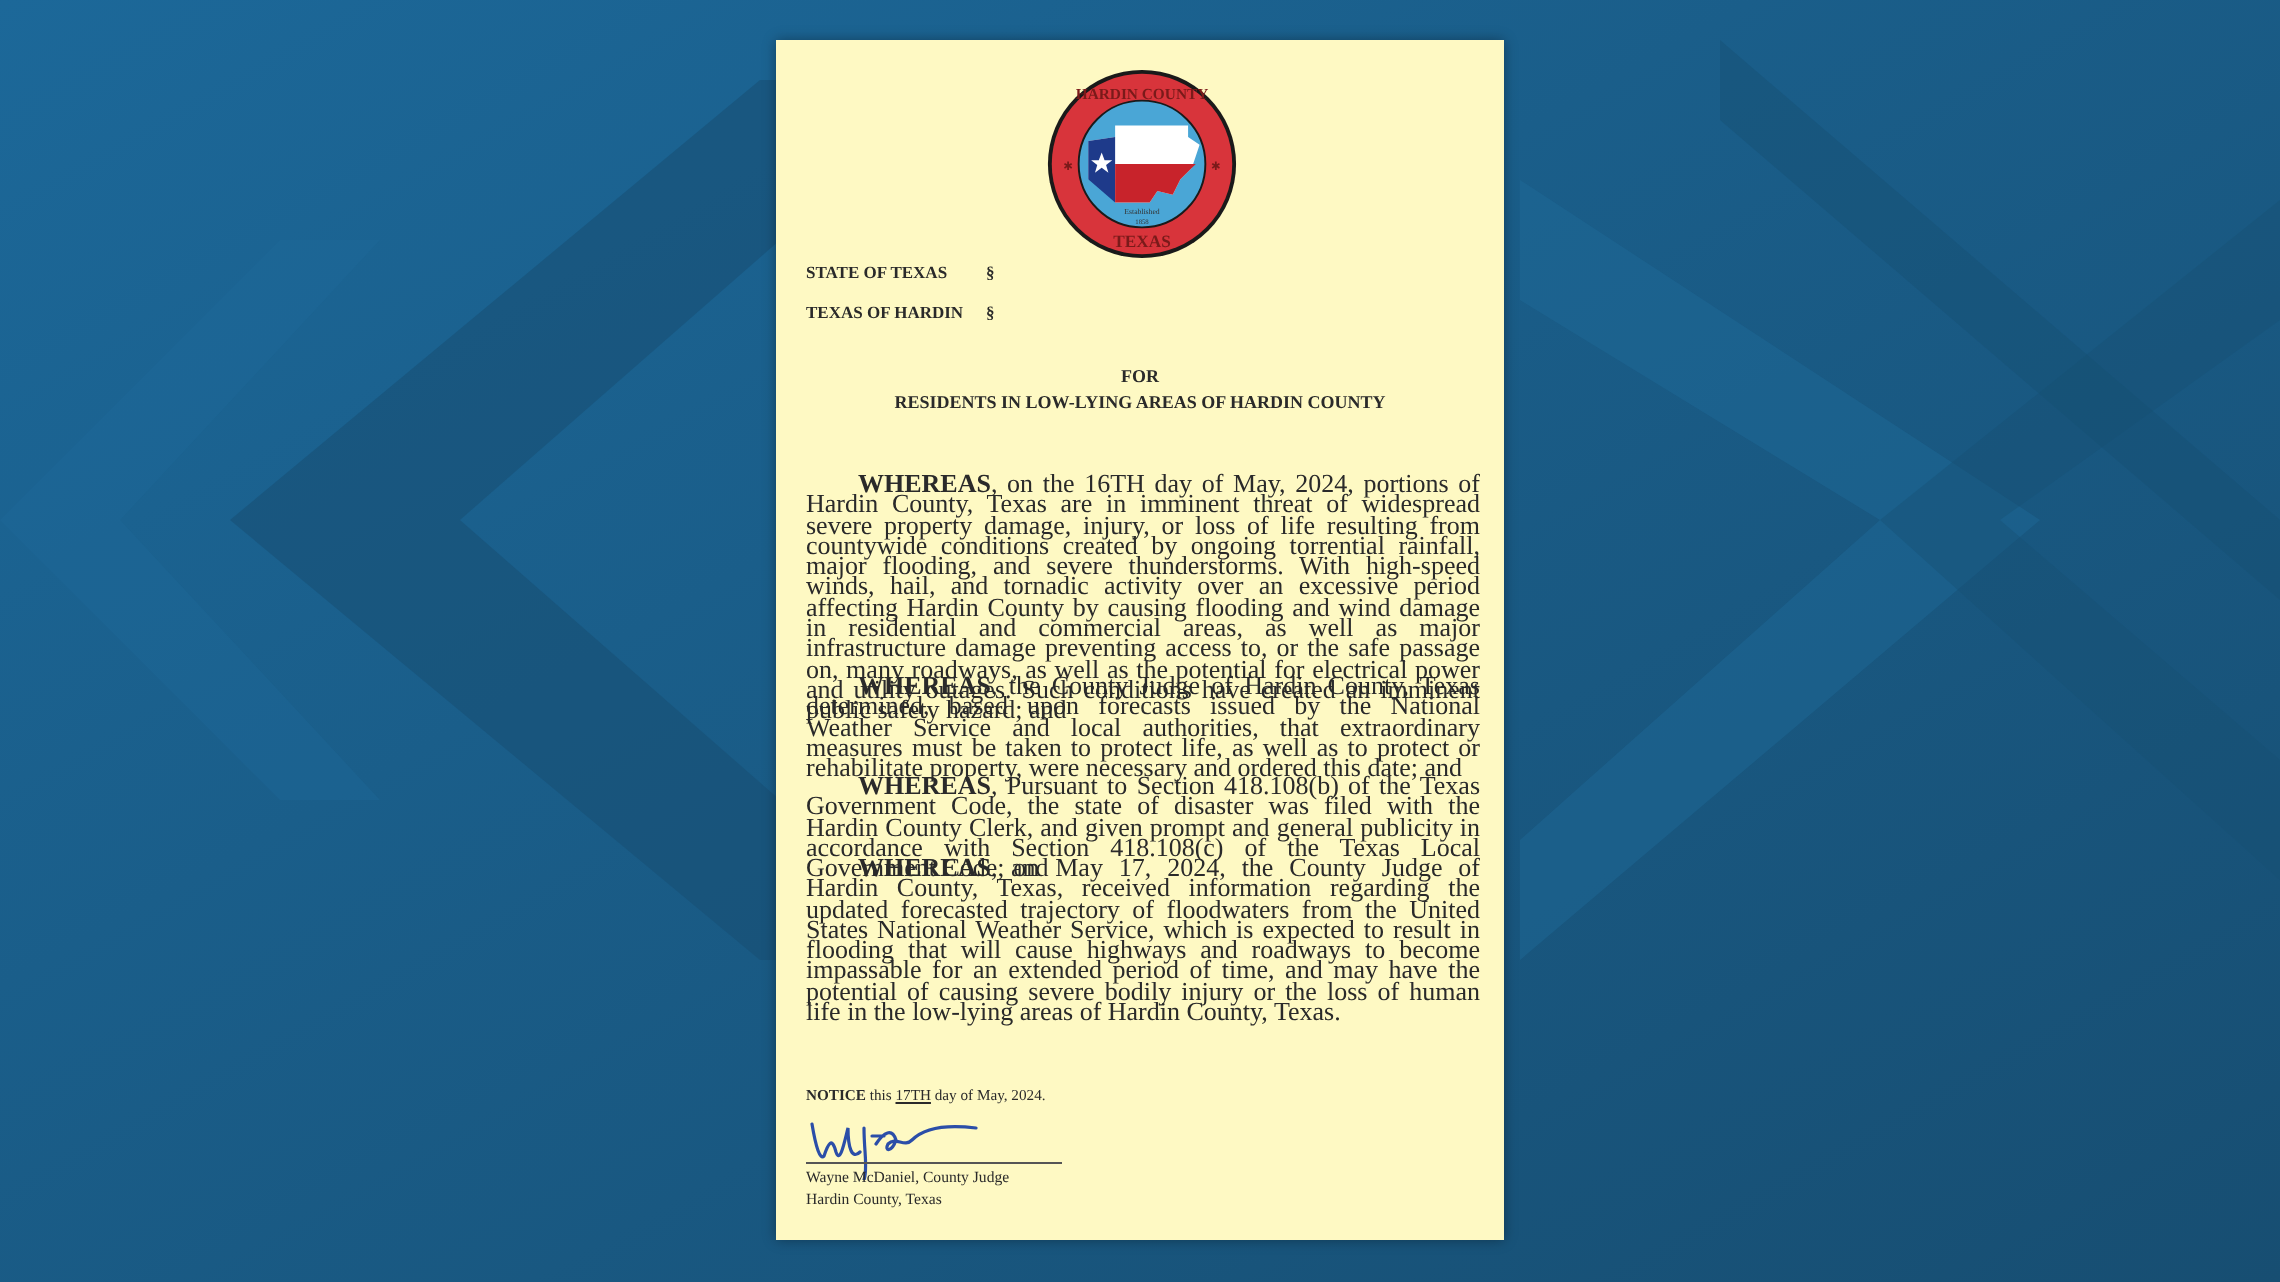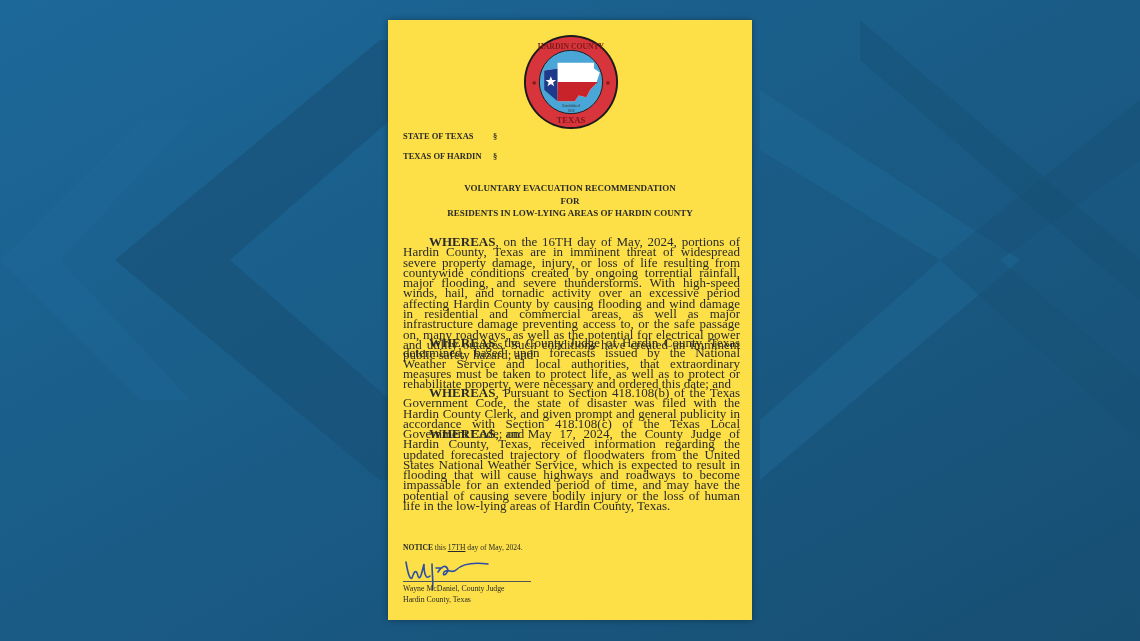--- a/index.html
+++ b/index.html
@@ -1,21 +1,21 @@
 <!DOCTYPE html>
 <html><head>
   <meta charset="utf-8">
   <style>
     html, body { margin:0; padding:0; }
     body { width:1140px; height:641px; overflow:hidden; position:relative;
       background:#1a5c87; font-family:"Liberation Serif", serif; }
     .bg { position:absolute; inset:0; overflow:hidden; }
     .bg svg { position:absolute; inset:0; }
     .page { position:absolute; left:388px; top:20px; width:364px; height:600px;
-      background:#fde047; box-shadow:0 0 6px rgba(0,0,0,0.35); color:#2a2a2a; }
+      background:#fef9c3; box-shadow:0 0 6px rgba(0,0,0,0.35); color:#2a2a2a; }
     .seal { position:absolute; left:135px; top:14px; width:96px; height:96px; }
     .caption { position:absolute; left:15px; font-size:8.5px; font-weight:bold; }
     .sect { position:absolute; left:105px; font-size:8.5px; font-weight:bold; }
     .title { position:absolute; left:0; right:0; top:162px; text-align:center;
       font-size:9px; font-weight:bold; line-height:12.5px; }
     .para { position:absolute; left:15px; right:12px; font-size:13px; line-height:10.3px;
       text-align:justify; }
     .para .indent { display:inline-block; width:26px; }
     .para b { font-weight:bold; }
     .therefore { font-weight:bold; letter-spacing:0.1px; }
@@ -61,21 +61,20 @@
     <text x="9" y="53" font-size="6" fill="#7a1a1a">✱</text>
     <text x="86" y="53" font-size="6" fill="#7a1a1a">✱</text>
   </svg>
 
   <div class="caption" style="top:111px">STATE OF TEXAS</div>
   <div class="sect" style="top:111px">§</div>
   <div class="caption" style="top:131px">TEXAS OF HARDIN</div>
   <div class="sect" style="top:131px">§</div>
 
   <div class="title">
-    <div>VOLUNTARY EVACUATION RECOMMENDATION</div>
     <div>FOR</div>
     <div>RESIDENTS IN LOW-LYING AREAS OF HARDIN COUNTY</div>
   </div>
 
   <div class="para" style="top:217px">
     <span class="indent"></span><b>WHEREAS</b><span>, on the 16TH day of May, 2024, portions of Hardin County, Texas are in imminent threat of widespread severe property damage, injury, or loss of life resulting from countywide conditions created by ongoing torrential rainfall, major flooding, and severe thunderstorms. With high-speed winds, hail, and tornadic activity over an excessive period affecting Hardin County by causing flooding and wind damage in residential and commercial areas, as well as major infrastructure damage preventing access to, or the safe passage on, many roadways, as well as the potential for electrical power and utility outages. Such conditions have created an imminent public safety hazard; and</span>
   </div>
   <div class="para" style="top:318px">
     <span class="indent"></span><b>WHEREAS</b><span>, the County Judge of Hardin County, Texas determined, based upon forecasts issued by the National Weather Service and local authorities, that extraordinary measures must be taken to protect life, as well as to protect or rehabilitate property, were necessary and ordered this date; and</span>
   </div>

